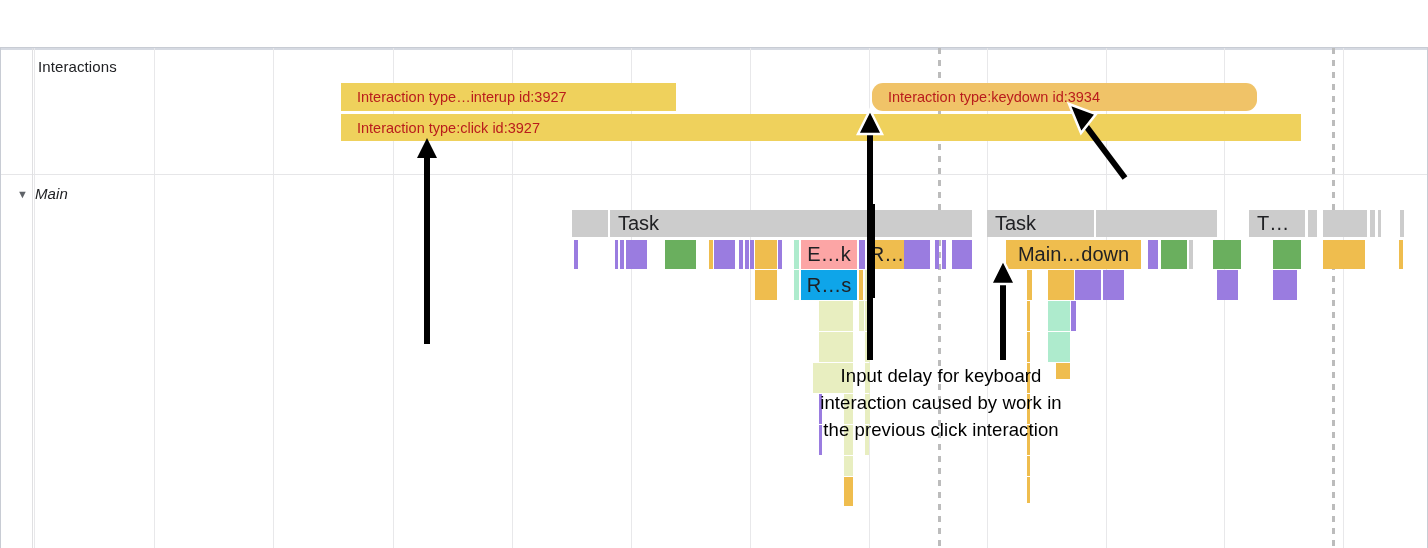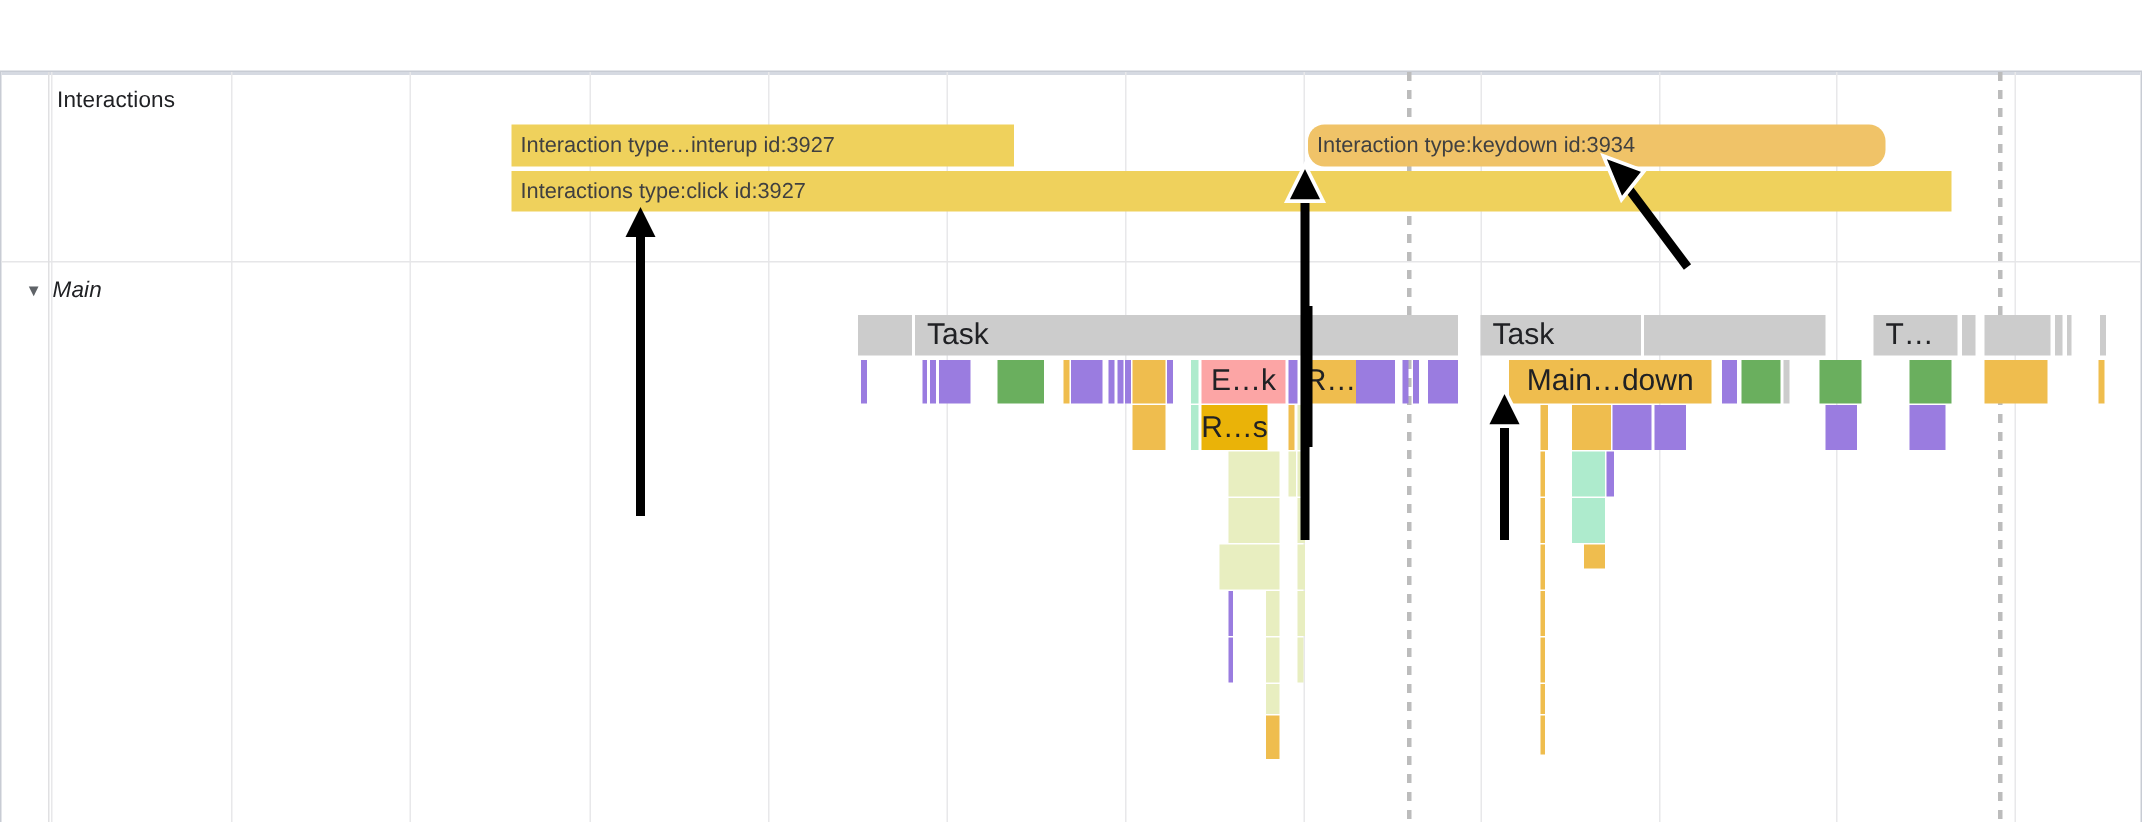--- a/index.html
+++ b/index.html
@@ -42,22 +42,22 @@
     font-size:15px; letter-spacing:0.1px;
   }
   .caret {
     position:absolute; color:#5f6368; font-size:11px; line-height:1;
   }
 
   
   .ibar {
     position:absolute; box-sizing:border-box;
     display:flex; align-items:center;
-    font-size:14.5px; color:#404040; white-space:nowrap; overflow:hidden;
-    padding-left:6px;
+    font-size:14.5px; color:#b91c1c; white-space:nowrap; overflow:hidden;
+    padding-left:16px;
   }
   .ibar.light { background:#efd15c; }
   .ibar.deep  { background:#f0c368; }
 
   
   .blk { position:absolute; box-sizing:border-box; }
   .blk.txt {
     display:flex; align-items:center; justify-content:center;
     font-size:20px; color:#202124; white-space:nowrap; overflow:hidden;
   }
@@ -108,21 +108,21 @@
   <div class="leftrule" style="left: 31px;"></div>
 
   <div class="tracklabel" id="lbl-interactions" style="left:37px; top:10px;">Interactions</div>
 
   <span class="caret" id="caret-main" style="left:16px; top:141px;">▼</span>
   <div class="tracklabel" id="lbl-main" style="left:34px; top:137px;font-style:italic;">Main</div>
 
   <div id="ibars">
       <div class="ibar light" style="left: 340px; top: 35px; width: 335px; height: 28px;">Interaction type…interup id:3927</div>
       <div class="ibar deep" style="left: 871px; top: 35px; width: 385px; height: 28px; border-radius: 11px;">Interaction type:keydown id:3934</div>
-      <div class="ibar light" style="left: 340px; top: 66px; width: 960px; height: 27px;">Interactions type:click id:3927</div>
+      <div class="ibar light" style="left: 340px; top: 66px; width: 960px; height: 27px;">Interaction type:click id:3927</div>
     </div>
 
   <div id="flame">
       <div class="blk" style="left: 571px; top: 162px; width: 36px; height: 27px; background: rgb(204, 204, 204);"></div>
       <div class="blk txt tasktxt" style="left: 609px; top: 162px; width: 262px; height: 27px; background: rgb(204, 204, 204);">Task</div>
       <div class="blk" style="left: 873px; top: 162px; width: 98px; height: 27px; background: rgb(204, 204, 204);"></div>
       <div class="blk txt tasktxt" style="left: 986px; top: 162px; width: 107px; height: 27px; background: rgb(204, 204, 204);">Task</div>
       <div class="blk" style="left: 1095px; top: 162px; width: 121px; height: 27px; background: rgb(204, 204, 204);"></div>
       <div class="blk txt tasktxt" style="left: 1248px; top: 162px; width: 56px; height: 27px; background: rgb(204, 204, 204);">T…</div>
       <div class="blk" style="left: 1307px; top: 162px; width: 9px; height: 27px; background: rgb(204, 204, 204);"></div>
@@ -153,21 +153,21 @@
       <div class="blk txt" style="left: 1005px; top: 192px; width: 135px; height: 29px; background: rgb(239, 189, 78);">Main…down</div>
       <div class="blk" style="left: 1147px; top: 192px; width: 10px; height: 29px; background: rgb(154, 124, 224);"></div>
       <div class="blk" style="left: 1160px; top: 192px; width: 26px; height: 29px; background: rgb(106, 175, 94);"></div>
       <div class="blk" style="left: 1188px; top: 192px; width: 4px; height: 29px; background: rgb(204, 204, 204);"></div>
       <div class="blk" style="left: 1212px; top: 192px; width: 28px; height: 29px; background: rgb(106, 175, 94);"></div>
       <div class="blk" style="left: 1272px; top: 192px; width: 28px; height: 29px; background: rgb(106, 175, 94);"></div>
       <div class="blk" style="left: 1322px; top: 192px; width: 42px; height: 29px; background: rgb(239, 189, 78);"></div>
       <div class="blk" style="left: 1398px; top: 192px; width: 4px; height: 29px; background: rgb(239, 189, 78);"></div>
       <div class="blk" style="left: 754px; top: 222px; width: 22px; height: 30px; background: rgb(239, 189, 78);"></div>
       <div class="blk" style="left: 793px; top: 222px; width: 5px; height: 30px; background: rgb(174, 235, 205);"></div>
-      <div class="blk txt" style="left: 800px; top: 222px; width: 44px; height: 30px; background: #eab308; text-align: right;">R…s</div>
+      <div class="blk txt" style="left: 800px; top: 222px; width: 56px; height: 30px; background: #0ea5e9; text-align: right;">R…s</div>
       <div class="blk" style="left: 858px; top: 222px; width: 4px; height: 30px; background: rgb(239, 189, 78);"></div>
       <div class="blk" style="left: 864px; top: 222px; width: 5px; height: 30px; background: rgb(232, 238, 192);"></div>
       <div class="blk" style="left: 1026px; top: 222px; width: 5px; height: 30px; background: rgb(239, 189, 78);"></div>
       <div class="blk" style="left: 1047px; top: 222px; width: 26px; height: 30px; background: rgb(239, 189, 78);"></div>
       <div class="blk" style="left: 1074px; top: 222px; width: 26px; height: 30px; background: rgb(154, 124, 224);"></div>
       <div class="blk" style="left: 1102px; top: 222px; width: 21px; height: 30px; background: rgb(154, 124, 224);"></div>
       <div class="blk" style="left: 1216px; top: 222px; width: 21px; height: 30px; background: rgb(154, 124, 224);"></div>
       <div class="blk" style="left: 1272px; top: 222px; width: 24px; height: 30px; background: rgb(154, 124, 224);"></div>
       <div class="blk" style="left: 818px; top: 253px; width: 34px; height: 30px; background: rgb(232, 238, 192);"></div>
       <div class="blk" style="left: 858px; top: 253px; width: 5px; height: 30px; background: rgb(232, 238, 192);"></div>
@@ -194,20 +194,23 @@
       <div class="blk" style="left: 843px; top: 408px; width: 9px; height: 20px; background: rgb(232, 238, 192);"></div>
       <div class="blk" style="left: 1026px; top: 408px; width: 3px; height: 20px; background: rgb(239, 189, 78);"></div>
       <div class="blk" style="left: 843px; top: 429px; width: 9px; height: 29px; background: rgb(239, 189, 78);"></div>
       <div class="blk" style="left: 1026px; top: 429px; width: 3px; height: 26px; background: rgb(239, 189, 78);"></div>
     </div>
 
   <div class="blackrule" id="blackrule" style="left: 871px; top: 156px; height: 94px;"></div>
 
 
 
+  <div class="anno center" id="anno-delay" style="left:782px; top:314px; width:316px;">Input delay for keyboard
+interaction caused by work in
+the previous click interaction</div>
 
   <svg class="arrowsvg" style="left:0; top:0; width:1428px; height:548px;">
     <defs>
       <marker id="ah" markerWidth="9" markerHeight="9" refX="4.2" refY="7.6" orient="auto-start-reverse" markerUnits="userSpaceOnUse">
         <path d="M4.2,0 L8.4,8 L0,8 Z" fill="#000"></path>
       </marker>
     </defs>
 
     <g>
       <path d="M426,296 L426,104" stroke="#000" stroke-width="6" fill="none"></path>

